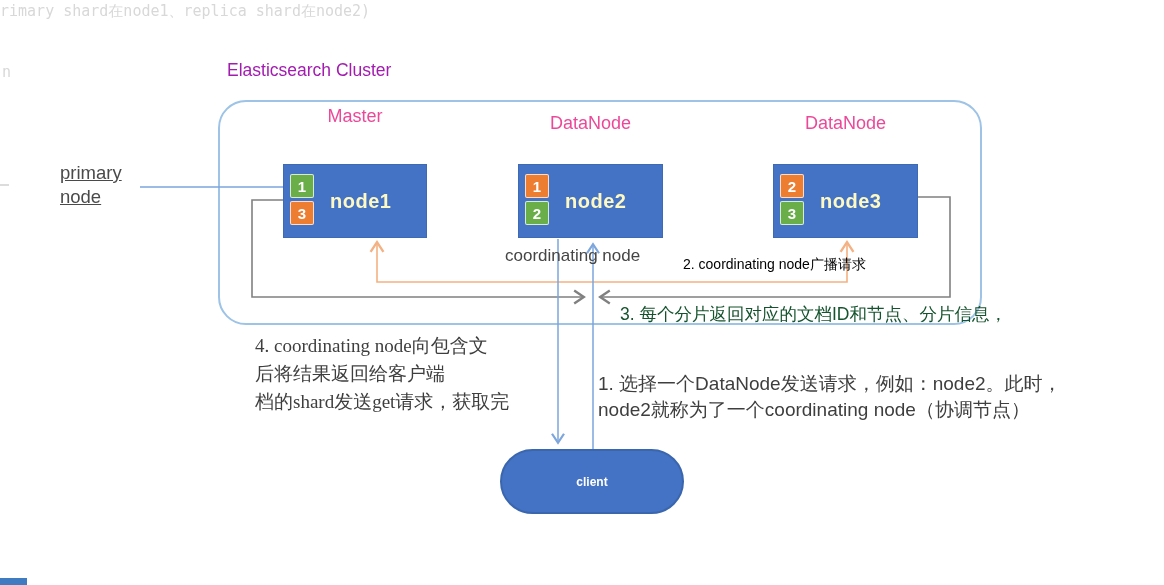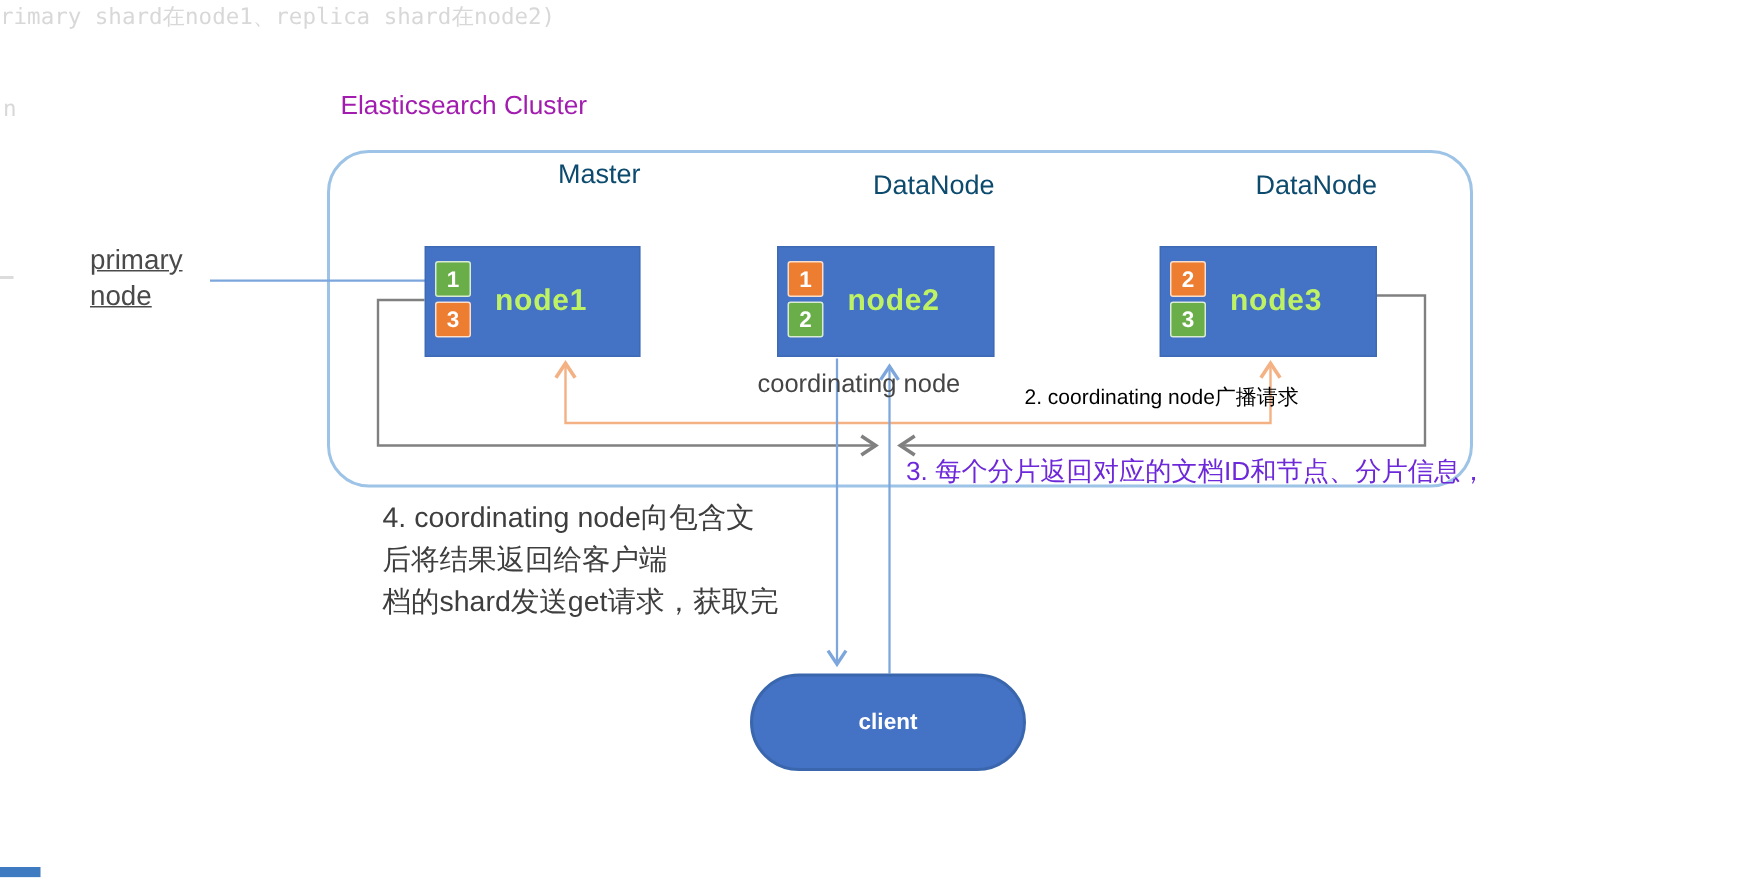--- a/index.html
+++ b/index.html
@@ -13,55 +13,55 @@
   .faded{color:#d8d8d8;font-family:"DejaVu Sans Mono",monospace;font-size:15px;white-space:nowrap;}
   #faded-top{left:0;top:2px;}
   #faded-frag{left:2px;top:63px;}
   #faded-dash{left:0;top:184px;width:9px;height:2px;background:#dcdcdc;}
   
   #cluster-border{
     left:218px;top:100px;width:760px;height:221px;
     border:2px solid #9dc3e6;border-radius:28px;z-index:0;
   }
   #cluster-title{left:227px;top:60px;font-size:17.5px;color:#a21caf;z-index:2;}
-  .role-label{font-size:18px;color:#0c4a6e;text-align:right;z-index:2;}
+  .role-label{font-size:18px;color:#ec4899;text-align:center;z-index:2;}
   
   .node-box{
     width:144px;height:74px;background:#4472c4;z-index:2;
     box-shadow:0 0 0 1px rgba(53,88,155,.35) inset;
   }
   .node-name{
     position:absolute;left:47px;top:50%;transform:translateY(-50%);
-    color:#bef264;font-weight:bold;font-size:20px;letter-spacing:.5px;
+    color:#fef9c3;font-weight:bold;font-size:20px;letter-spacing:.5px;
   }
   .badge{
     position:absolute;left:7px;width:24px;height:24px;border-radius:2px;
     border:1px solid rgba(255,255,255,.75);
     color:#fff;font-weight:bold;font-size:15px;
     display:flex;align-items:center;justify-content:center;box-sizing:border-box;
   }
   .badge[data-color="green"]{background:#6aae4a;}
   .badge[data-color="orange"]{background:#ec7d31;}
   .badge.top{top:10px;} .badge.bottom{top:37px;}
   
   .anno{z-index:2;line-height:1.35;}
   #primary-shard-label{left:60px;top:161px;font-size:18.5px;color:#4a4a4a;line-height:24px;text-decoration:underline;}
   #coordinating-label{left:505px;top:245px;font-size:17px;color:#454545;white-space:nowrap;}
   #step2-label{left:683px;top:255px;font-size:14px;color:#000000;white-space:nowrap;}
-  #step3-label{left:604px;top:302px;font-size:17.5px;color:#6d28d9;line-height:25px;white-space:nowrap;}
-  #step4-label{left:255px;top:332px;font-size:19px;color:#3e3e3e;line-height:28px;white-space:nowrap;}
+  #step3-label{left:620px;top:302px;font-size:17.5px;color:#14532d;line-height:25px;white-space:nowrap;}
+  #step4-label{left:255px;top:332px;font-size:19px;color:#3e3e3e;line-height:28px;white-space:nowrap;font-family:Liberation Serif, serif;}
   #step1-label{left:598px;top:371px;font-size:19px;color:#3e3e3e;line-height:26px;white-space:nowrap;}
   
   #client-pill{
     left:500px;top:449px;width:184px;height:65px;border-radius:33px;
     background:#4472c4;border:2px solid #3a66ae;box-sizing:border-box;
     display:flex;flex-direction:column;align-items:center;justify-content:center;
     color:#ffffff;z-index:2;
   }
-  #client-pill .l1{font-weight:bold;font-size:15px;line-height:22px;}
+  #client-pill .l1{font-weight:bold;font-size:12px;line-height:22px;}
   #client-pill .l2{font-weight:bold;font-size:17px;line-height:23px;}
   
   #arrow-layer{left:0;top:0;z-index:1;pointer-events:none;}
   
   #bottom-left-bar{left:0;top:578px;width:27px;height:7px;background:#3e7bc0;z-index:3;}
 </style>
 </head>
 <body>
 
 <div id="canvas">
@@ -133,20 +133,24 @@
   <div class="abs anno" id="step3-label">
     <div>3. 每个分片返回对应的文档ID和节点、分片信息，</div>
   </div>
 
   <div class="abs anno" id="step4-label">
     <div>4. coordinating node向包含文</div>
     <div>后将结果返回给客户端</div>
     <div>档的shard发送get请求，获取完</div>
   </div>
 
+  <div class="abs anno" id="step1-label">
+    <div>1. 选择一个DataNode发送请求，例如：node2。此时，</div>
+    <div>node2就称为了一个coordinating node（协调节点）</div>
+  </div>
 
   <div class="abs" id="client-pill">
     <div class="l1">client</div>
   </div>
 
   <div class="abs" id="bottom-left-bar"></div>
 
 </div>
 
 </body></html>

